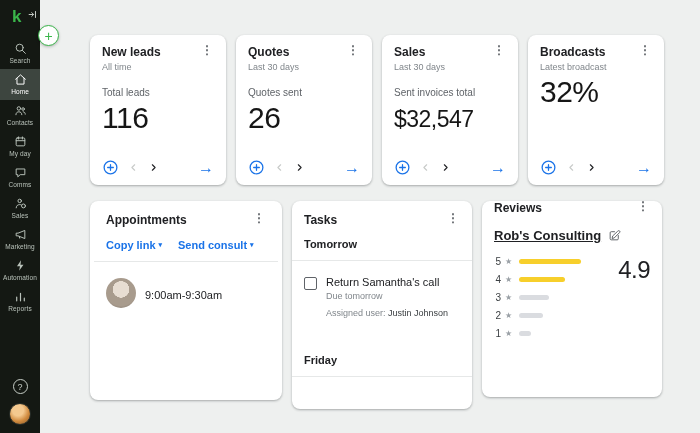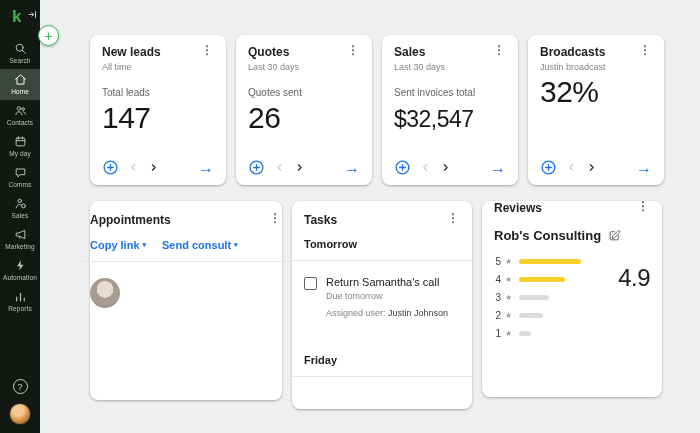--- a/index.html
+++ b/index.html
@@ -69,21 +69,21 @@
   .metric-label { font-size:10px; color:#5f6368; margin-top:15px; }
   .metric-value { font-size:30px; font-weight:400; color:#161616; margin-top:3px; letter-spacing:-0.5px; white-space:nowrap; }
   .metric-value.long { font-size:23px; margin-top:8px; }
   .stat-controls { margin-top:auto; display:flex; align-items:center; gap:9px; }
   .chev { display:flex; cursor:pointer; }
   .chev.disabled { color:#c7cac8; }
   .chev.enabled { color:#202124; }
   .plus-circle { display:flex; color:#1a73e8; cursor:pointer; }
   .arrow-right { margin-left:auto; color:#1a73e8; font-size:16px; line-height:1; cursor:pointer; }
   
-  .appt-card { min-height:199px; padding:12px 0 14px; }
+  .appt-card { min-height:199px; padding:12px 16px 14px; }
   .appt-links { display:flex; gap:16px; margin-top:12px; font-size:11px; font-weight:700; color:#1a73e8; }
   .appt-link { cursor:pointer; display:flex; align-items:center; gap:3px; }
   .appt-link .dd { font-size:7px; }
   .divider { border-top:1px solid #e6e8e8; margin:10px -12px 0; }
   .day-label { font-size:11px; font-weight:700; color:#202124; margin-top:11px; }
   .event { display:flex; gap:9px; margin-top:16px; }
   .event-avatar {
     width:30px; height:30px; border-radius:50%; flex:none;
     background: radial-gradient(circle at 50% 38%, #e7ddd2 0 34%, #a89b8d 35% 68%, #6f655c 100%);
   }
@@ -97,30 +97,30 @@
     margin-top:1px; cursor:pointer; background:#fff;
   }
   .task-title { font-size:11px; color:#202124; }
   .task-due { font-size:9px; color:#80868b; margin-top:3px; }
   .task-assigned { font-size:9px; margin-top:7px; color:#80868b; }
   .task-assigned .assignee { color:#3c4043; font-weight:400; }
   .tasks-spacer { flex:1; }
   .tasks-tail { height:18px; }
   
   .reviews-card { min-height:196px; padding:0 12px 14px; }
-  .business-row { display:flex; align-items:center; gap:7px; margin-top:13px; }
+  .business-row { display:flex; align-items:center; gap:7px; margin-top:13px;text-decoration:underline; }
   .business-name { font-size:13px; font-weight:600; color:#202124; }
   .edit-icon { color:#5f6368; display:flex; cursor:pointer; }
   .ratings { display:flex; margin-top:13px; }
   .rating-rows { display:flex; flex-direction:column; gap:7px; }
   .rating-row { display:flex; align-items:center; gap:4px; }
   .rating-num { font-size:10px; color:#3c4043; width:7px; text-align:right; }
   .rating-star { font-size:8px; color:#9aa0a6; margin-right:3px; }
   .rating-bar { height:5px; border-radius:3px; background:#dadce0; }
-  .score { margin-left:auto; margin-top:8px; font-size:24px; color:#202124; letter-spacing:-0.5px; }
+  .score { margin-left:auto; font-size:24px; color:#202124; letter-spacing:-0.5px; }
 </style>
 </head>
 <body>
 
 <div class="sidebar">
   <div class="logo-row">
     <span class="logo">k</span>
     <span class="collapse-icon">
       <svg width="9" height="9" viewBox="0 0 24 24" fill="none" stroke="currentColor" stroke-width="2.4" stroke-linecap="round" stroke-linejoin="round">
           <path d="M3 12h11"></path>
@@ -226,21 +226,21 @@
 
   <div class="row-top">
 
     <div class="card stat-card">
       <div class="card-head">
         <span class="card-title">New leads</span>
         <span class="kebab">⋮</span>
       </div>
       <div class="card-sub">All time</div>
       <div class="metric-label">Total leads</div>
-      <div class="metric-value">147</div>
+      <div class="metric-value">116</div>
       <div class="stat-controls">
         <span class="plus-circle">
           <svg width="17" height="17" viewBox="0 0 24 24" fill="none" stroke="currentColor" stroke-width="1.8" stroke-linecap="round">
               <circle cx="12" cy="12" r="9"></circle>
               <path d="M12 8v8M8 12h8"></path>
             </svg>
         </span>
         <span class="chev disabled">
           <svg width="11" height="11" viewBox="0 0 24 24" fill="none" stroke="currentColor" stroke-width="2.4" stroke-linecap="round" stroke-linejoin="round">
               <path d="M14.5 6 8.5 12l6 6"></path>
@@ -311,21 +311,21 @@
         </span>
         <span class="arrow-right">→</span>
       </div>
     </div>
 
     <div class="card stat-card">
       <div class="card-head">
         <span class="card-title">Broadcasts</span>
         <span class="kebab">⋮</span>
       </div>
-      <div class="card-sub">Justin broadcast</div>
+      <div class="card-sub">Latest broadcast</div>
       <div class="metric-value">32%</div>
       <div class="stat-controls">
         <span class="plus-circle">
           <svg width="17" height="17" viewBox="0 0 24 24" fill="none" stroke="currentColor" stroke-width="1.8" stroke-linecap="round">
               <circle cx="12" cy="12" r="9"></circle>
               <path d="M12 8v8M8 12h8"></path>
             </svg>
         </span>
         <span class="chev disabled">
           <svg width="11" height="11" viewBox="0 0 24 24" fill="none" stroke="currentColor" stroke-width="2.4" stroke-linecap="round" stroke-linejoin="round">
@@ -356,20 +356,21 @@
         </span>
         <span class="appt-link">
           <span>Send consult</span>
           <span class="dd">▾</span>
         </span>
       </div>
       <div class="divider"></div>
       <div class="event">
         <span class="event-avatar"></span>
         <div class="event-text">
+          <div class="event-time">9:00am-9:30am</div>
         </div>
       </div>
     </div>
 
     <div class="card tasks-card">
       <div class="card-head">
         <span class="card-title">Tasks</span>
         <span class="kebab">⋮</span>
       </div>
       <div class="day-label">Tomorrow</div>

